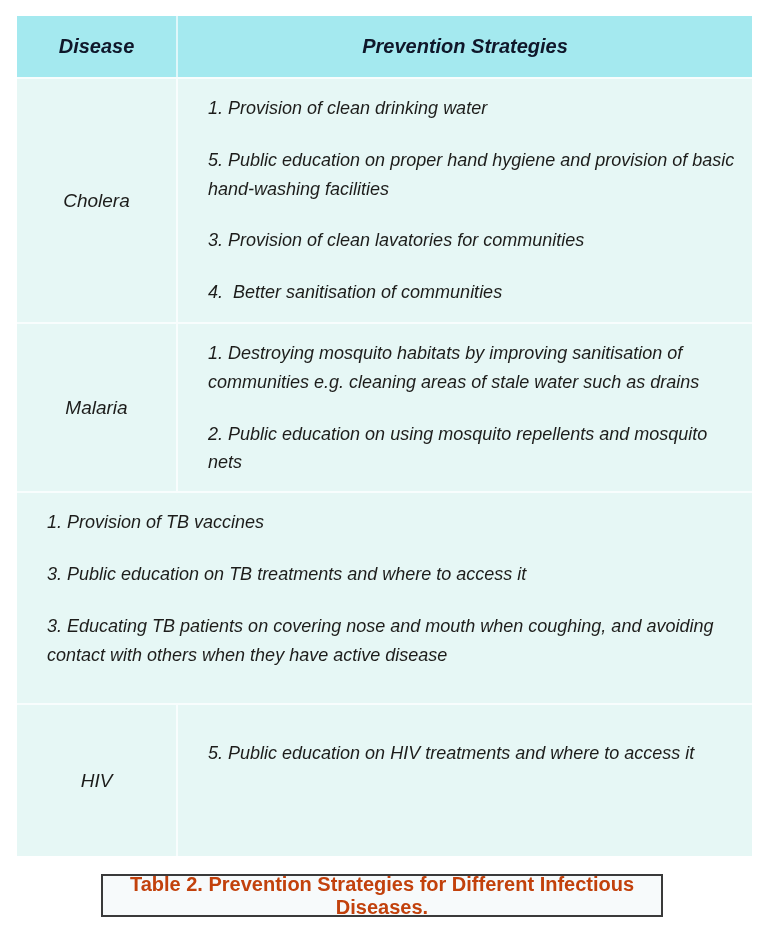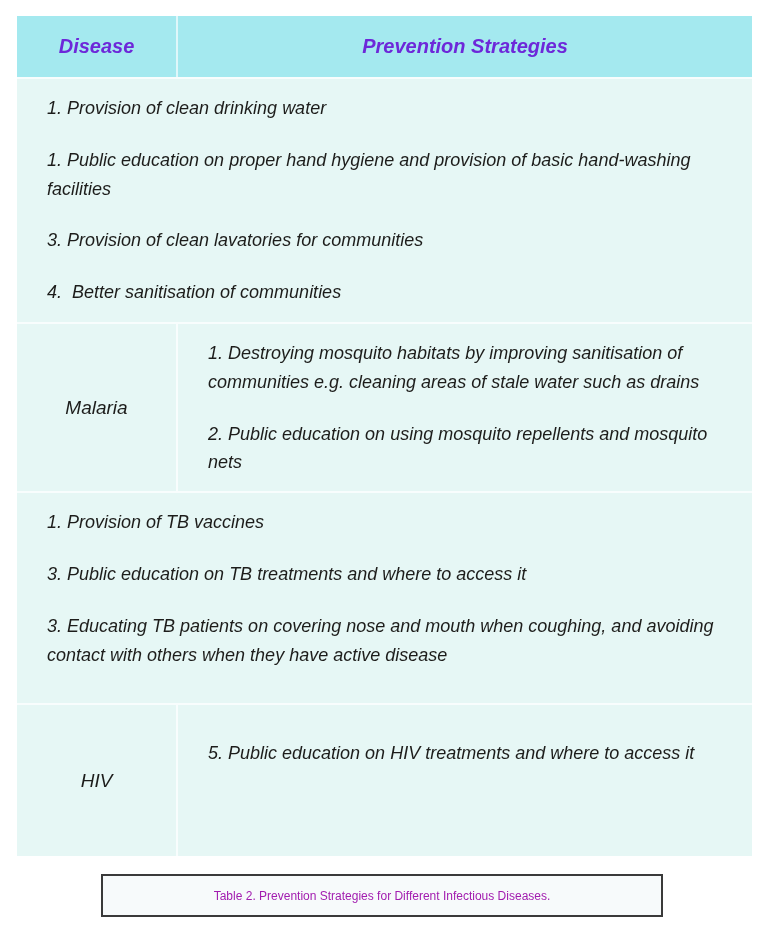--- a/index.html
+++ b/index.html
@@ -27,21 +27,21 @@
   }
   .thead{
     display:flex;
     background:var(--header-bg);
     min-height:61px;
   }
   .th{
     display:flex;align-items:center;justify-content:center;
     font-weight:bold;font-style:italic;
     font-size:20px;
-    color:#6d28d9;
+    color:#0f172a;
   }
   .col-disease{
     width:161px;flex:0 0 161px;
     border-right:2px solid rgba(255,255,255,0.65);
   }
   .col-strategies{flex:1;}
   .tbody{width:100%;}
   .row{
     display:flex;
     background:var(--body-bg);
@@ -73,40 +73,41 @@
   .strategy-item:last-child{margin-bottom:0;margin-top:19px;}
   .caption-box{
     position:absolute;
     left:101px;top:874px;
     width:562px;height:43px;
     background:var(--caption-bg);
     border:2px solid var(--caption-border);
     display:flex;align-items:center;justify-content:center;
   }
   .caption-text{
-    font-weight:normal;
-    font-size:12px;
-    color:#a21caf;
+    font-weight:bold;
+    font-size:20px;
+    color:#c2410c;
     text-align:center;
   }
 </style>
 </head>
 <body>
 
 <div class="page">
   <div class="disease-table">
     <div class="thead">
       <div class="th col-disease">Disease</div>
       <div class="th col-strategies">Prevention Strategies</div>
     </div>
     <div class="tbody" id="tbody">
         <div class="row">
+          <div class="cell-disease">Cholera</div>
           <div class="cell-strategies">
             <p class="strategy-item">1. Provision of clean drinking water</p>
-            <p class="strategy-item">1. Public education on proper hand hygiene and provision of basic hand-washing facilities</p>
+            <p class="strategy-item">5. Public education on proper hand hygiene and provision of basic hand-washing facilities</p>
             <p class="strategy-item">3. Provision of clean lavatories for communities</p>
             <p class="strategy-item">4.  Better sanitisation of communities</p>
           </div>
         </div>
         <div class="row">
           <div class="cell-disease">Malaria</div>
           <div class="cell-strategies">
             <p class="strategy-item">1. Destroying mosquito habitats by improving sanitisation of communities e.g. cleaning areas of stale water such as drains</p>
             <p class="strategy-item">2. Public education on using mosquito repellents and mosquito nets</p>
           </div>

